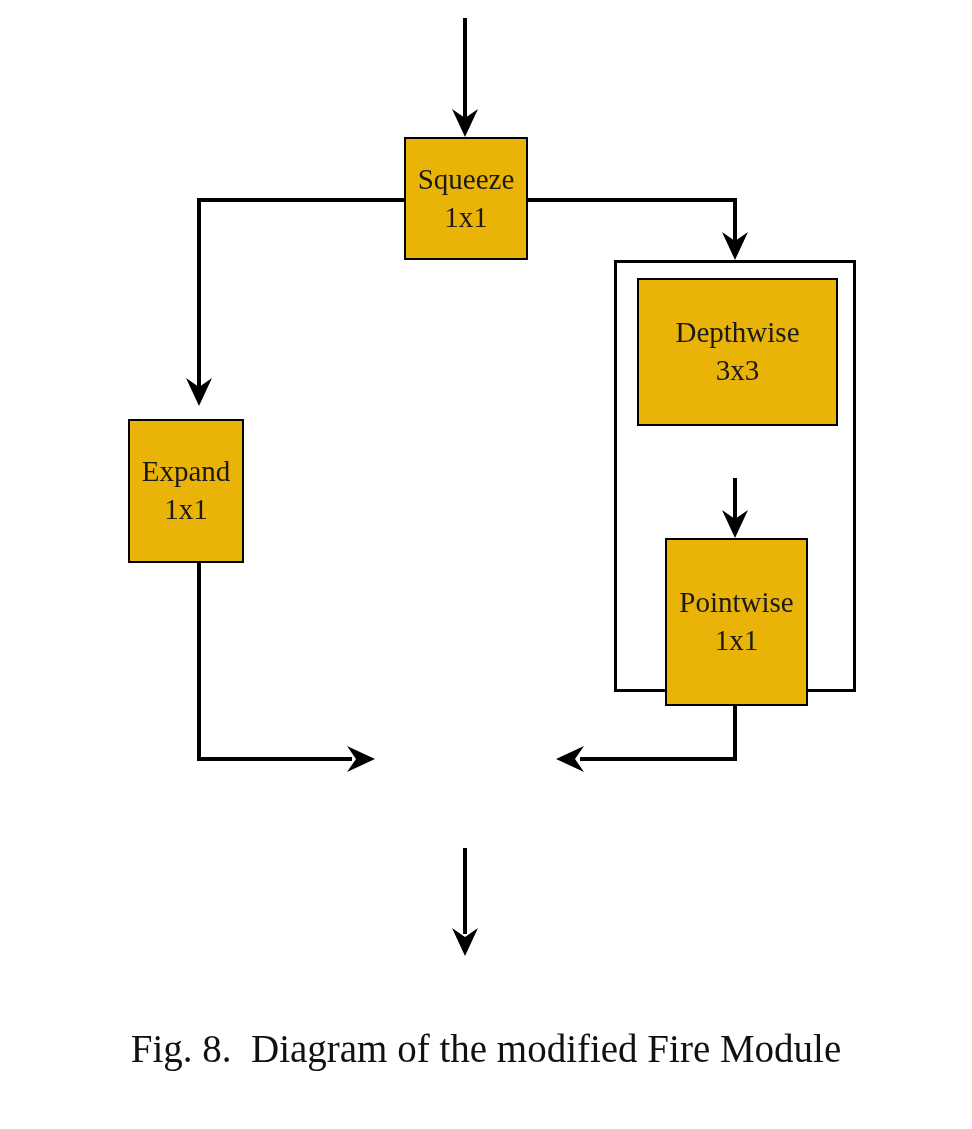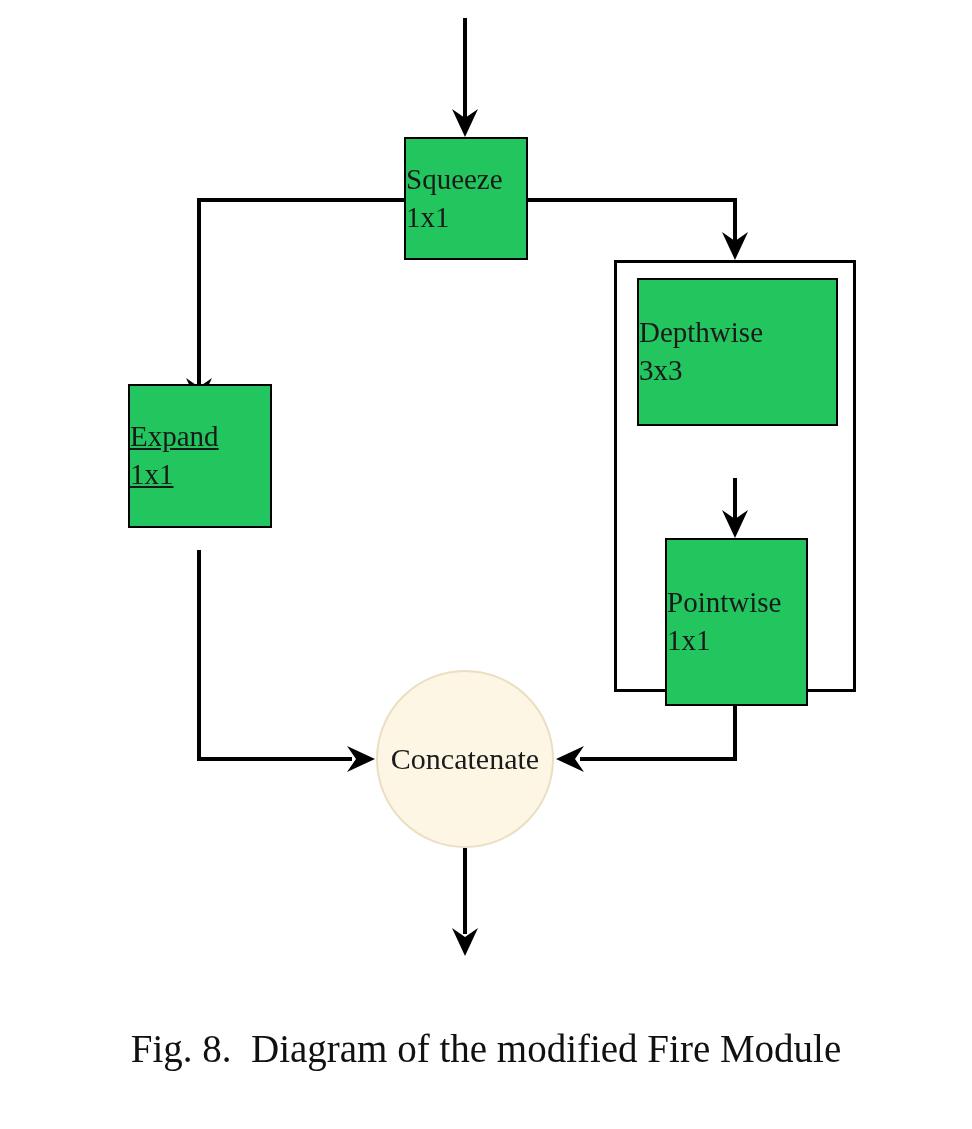--- a/index.html
+++ b/index.html
@@ -28,41 +28,41 @@
     stroke-width: 4;
     fill: none;
   }
   .wires polygon {
     fill: #000000;
     stroke: none;
   }
   .node {
     position: absolute;
     box-sizing: border-box;
-    background: #22c55e;
+    background: #eab308;
     border: 2px solid #000000;
     display: flex;
     flex-direction: column;
-    align-items: flex-start;
+    align-items: center;
     justify-content: center;
     font-size: 29px;
     line-height: 1.3;
     text-align: center;
   }
   .group-box {
     position: absolute;
     box-sizing: border-box;
     border: 3px solid #000000;
     background: transparent;
   }
   .node-squeeze   { left: 404px; top: 137px; width: 124px; height: 123px; }
   .group-dwsep    { left: 614px; top: 260px; width: 242px; height: 432px; }
   .node-depthwise { left: 637px; top: 278px; width: 201px; height: 148px; }
   .node-pointwise { left: 665px; top: 538px; width: 143px; height: 168px; }
-  .node-expand    { left: 128px; top: 384px; width: 144px; height: 144px; text-decoration: underline; }
+  .node-expand    { left: 128px; top: 419px; width: 116px; height: 144px; }
   .node-concat {
     position: absolute;
     box-sizing: border-box;
     left: 376px; top: 670px; width: 178px; height: 178px;
     border-radius: 50%;
     background: #fdf6e4;
     border: 2px solid #eadfc2;
     display: flex;
     align-items: center;
     justify-content: center;
@@ -138,19 +138,16 @@
   <div class="node node-pointwise">
     <span>Pointwise</span>
     <span>1x1</span>
   </div>
 
   <div class="node node-expand">
     <span>Expand</span>
     <span>1x1</span>
   </div>
 
-  <div class="node-concat">
-    <span>Concatenate</span>
-  </div>
 
   <div class="caption">Fig. 8.  Diagram of the modified Fire Module</div>
 
 </div>
 
 </body></html>

